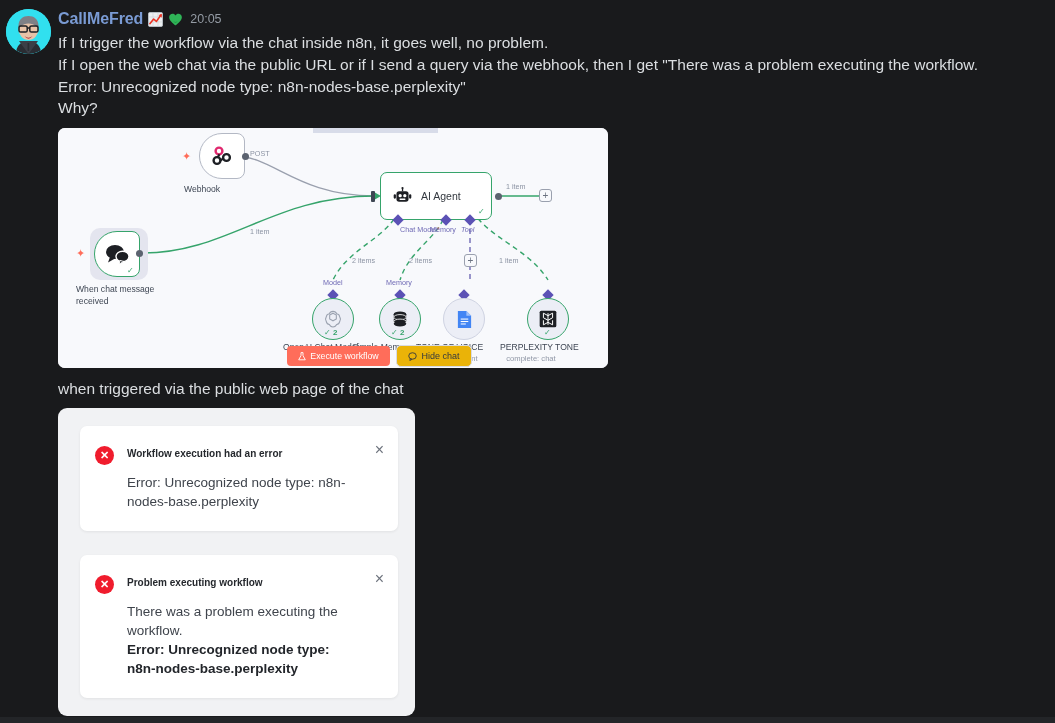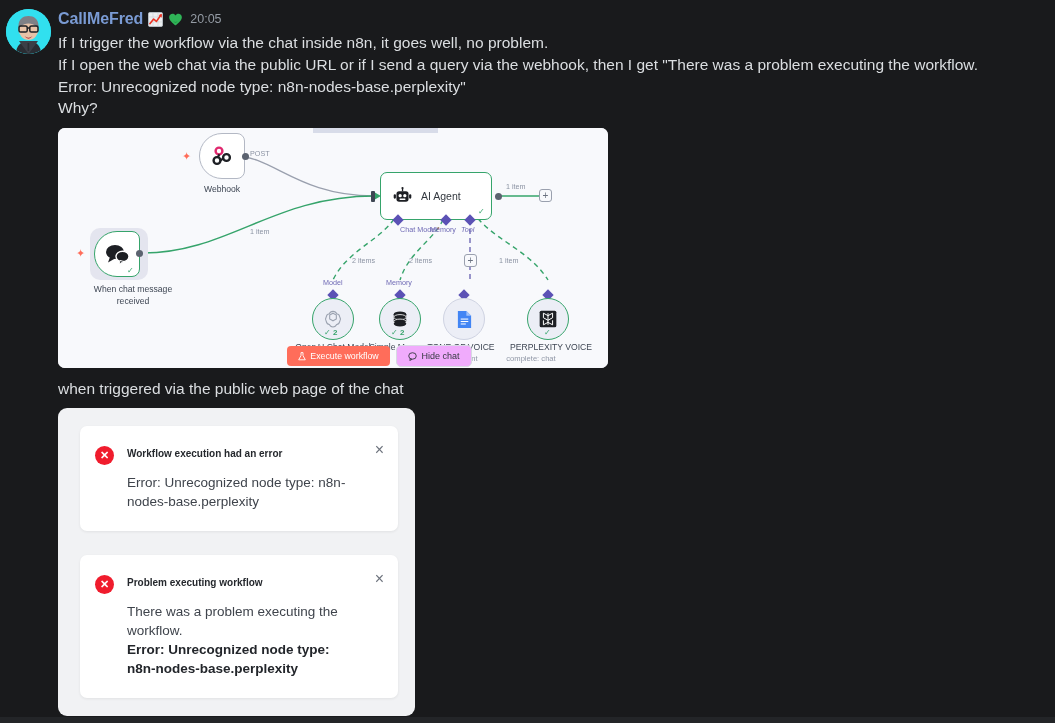--- a/index.html
+++ b/index.html
@@ -132,21 +132,20 @@
   }
   .nd-green { border-color: #36a46b; }
   .nd-halo {
     position: absolute;
     border-radius: 10px;
     background: #e4e5ef;
   }
 
   .nd-label {
     position: absolute;
-    text-align: center;
     color: #3e4653;
     font-size: 8.6px;
     line-height: 11.4px;
     font-family: "Liberation Sans", sans-serif;
   }
   .nd-sublabel {
     position: absolute;
     text-align: center;
     color: #9097a6;
     font-size: 7.6px;
@@ -237,21 +236,21 @@
     border-radius: 4px;
     color: #fff;
     font-size: 8.8px;
     display: flex; align-items: center; justify-content: center;
     gap: 4px;
   }
   .btn-hide {
     position: absolute;
     left: 338px; top: 217px;
     width: 76px; height: 22px;
-    background: #f0abfc;
+    background: #eab308;
     border: 1px solid #d7dae3;
     border-radius: 5px;
     color: #33383f;
     font-size: 9px;
     display: flex; align-items: center; justify-content: center;
     gap: 4px;
   }
 
   
   .attach-toasts {
@@ -502,21 +501,21 @@
             <g stroke="#fff" stroke-width="1.2" fill="none">
               <line x1="12" y1="5" x2="12" y2="19"></line>
               <path d="M12 8 L6.5 5 v5.5 L12 13.5"></path>
               <path d="M12 8 L17.5 5 v5.5 L12 13.5"></path>
               <path d="M6.5 13.5 v5.5 L12 16"></path>
               <path d="M17.5 13.5 v5.5 L12 16"></path>
             </g>
           </svg>
         </div>
         <div class="check" style="left:486px; top:200px;">✓</div>
-        <div class="nd-label" style="left:442px; top:214px; width:102px;">PERPLEXITY VOICE</div>
+        <div class="nd-label" style="left:442px; top:214px; width:102px;">PERPLEXITY TONE</div>
         <div class="nd-sublabel" style="left:433px; top:226px; width:80px;">complete: chat</div>
 
         <div class="btn-exec">
           <svg width="8" height="9" viewBox="0 0 8 9">
             <path d="M3 0.6h2v3l2.3 4.2H0.7L3 3.6z" fill="none" stroke="#fff" stroke-width="0.9"></path>
           </svg>
           <span>Execute workflow</span>
         </div>
         <div class="btn-hide">
           <svg width="9" height="9" viewBox="0 0 10 10">

